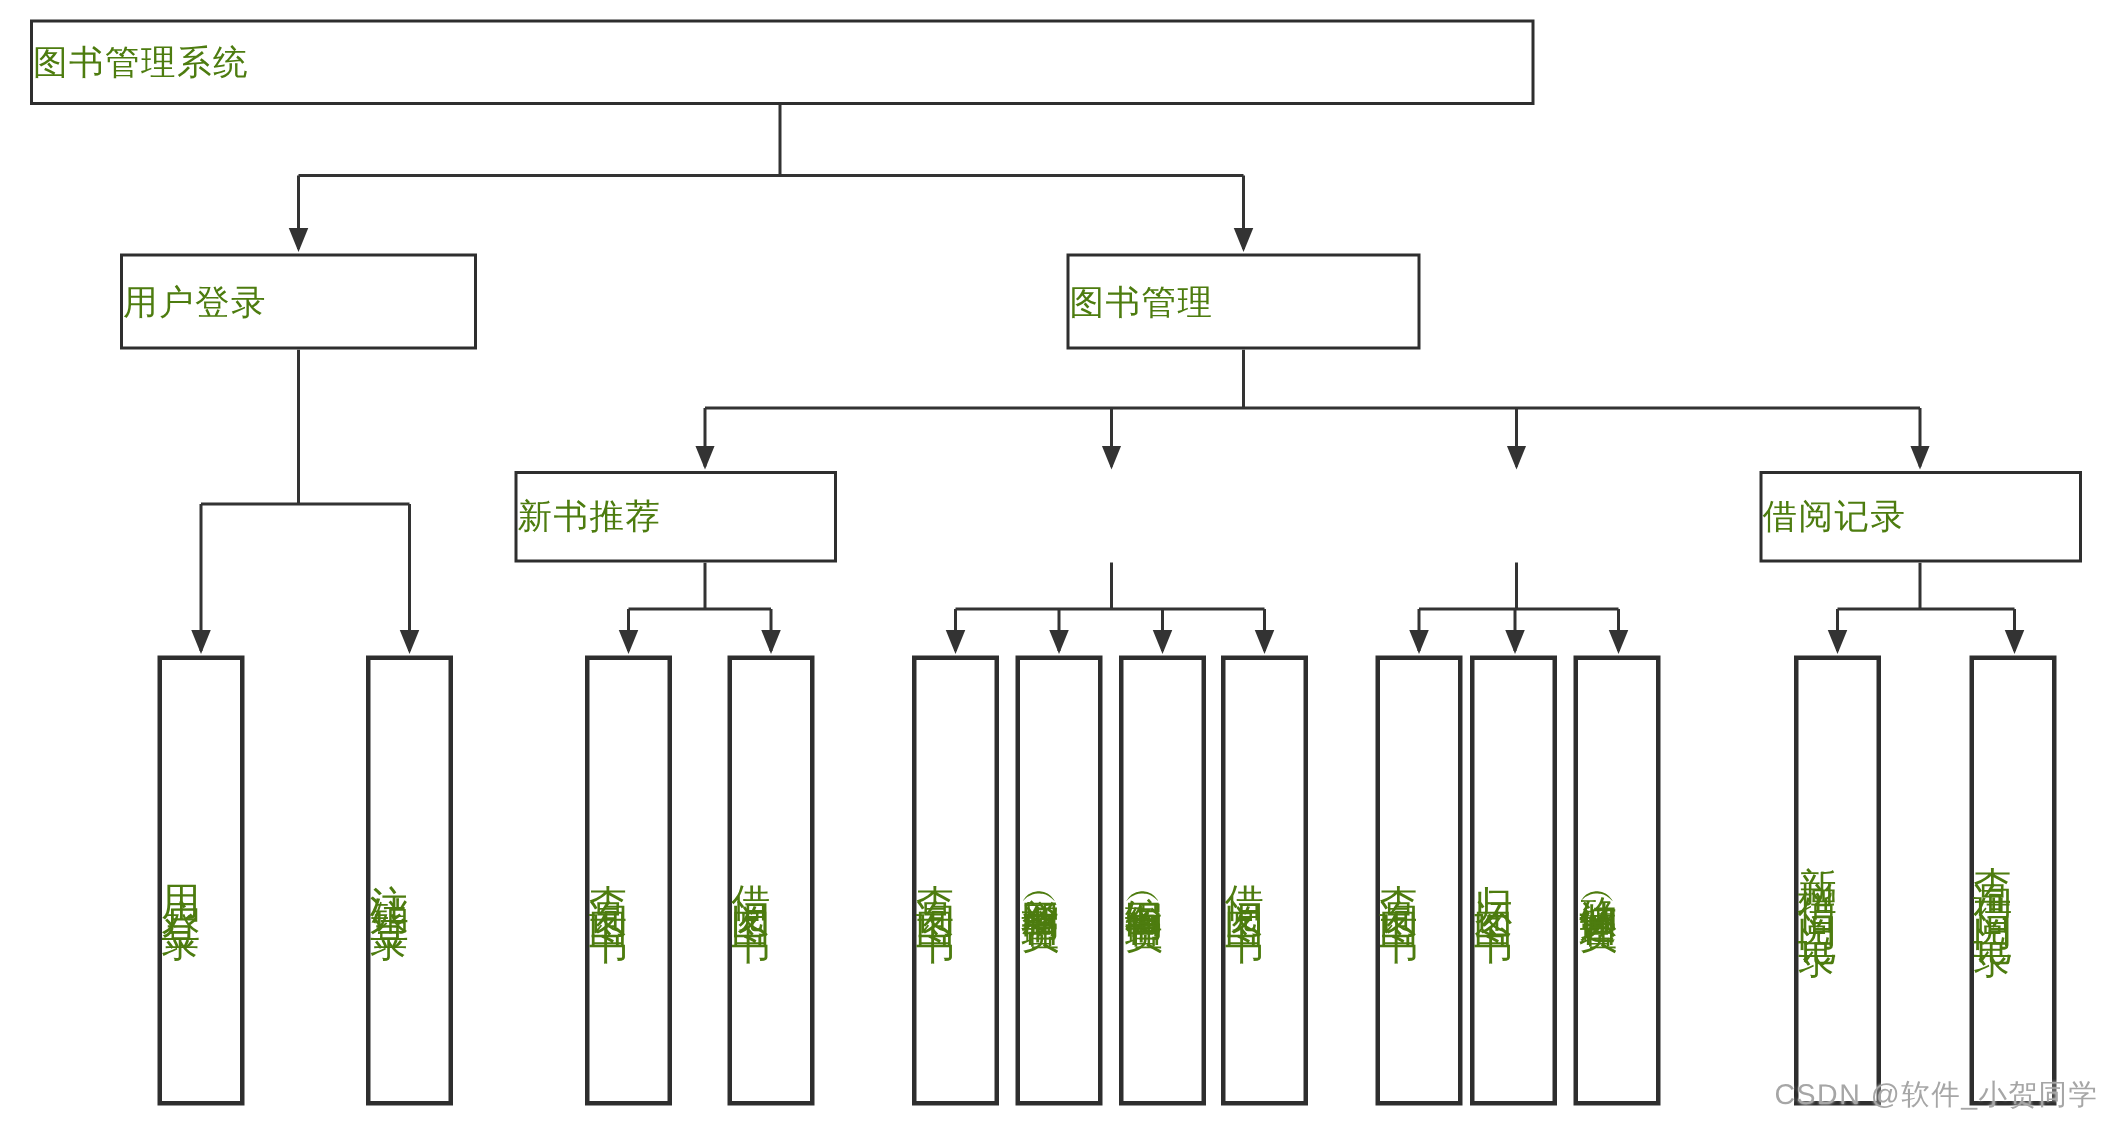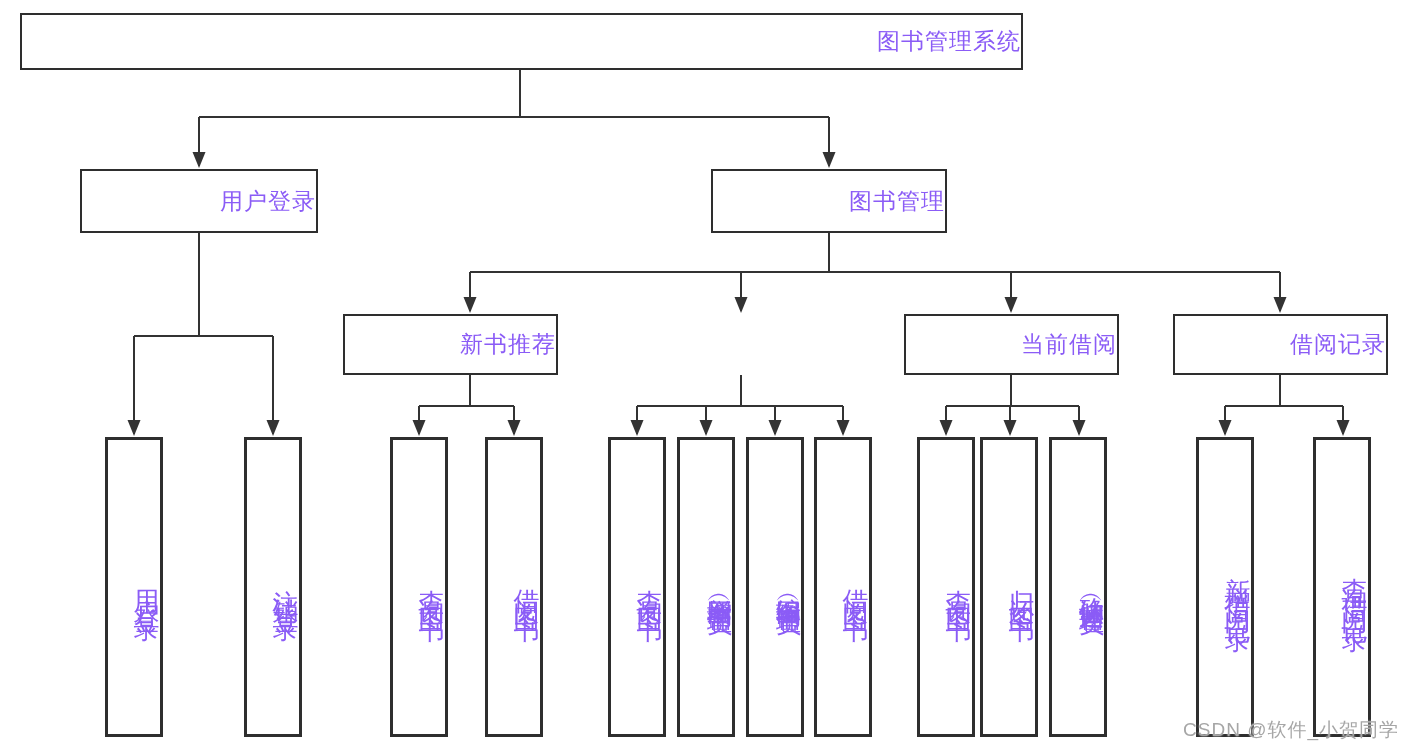--- a/index.html
+++ b/index.html
@@ -19,22 +19,22 @@
     width: 1405px; height: 747px;
   }
 
   .box {
     position: absolute;
     box-sizing: border-box;
     background: #ffffff;
     border: 2px solid #2e2e2e;
     display: flex;
     align-items: center;
-    justify-content: flex-end;
-    color: #8b5cf6;
+    justify-content: flex-start;
+    color: #4d7c0f;
     font-size: 23px;
     letter-spacing: 1px;
     line-height: 1;
     white-space: nowrap;
   }
 
   .leaf { border-width: 3px; }
 
   .leaf .vtext {
     writing-mode: vertical-rl;
@@ -111,29 +111,26 @@
     </g>
   </svg>
 
   <div class="box" style="left:20px; top:13px; width:1003px; height:57px;">
     <span>图书管理系统</span>
   </div>
 
   <div class="box" style="left:80px; top:169px; width:238px; height:64px;">
     <span>用户登录</span>
   </div>
-  <div class="box" style="left:711px; top:169px; width:236px; height:64px;padding-left:20px;">
+  <div class="box" style="left:711px; top:169px; width:236px; height:64px;">
     <span>图书管理</span>
   </div>
 
   <div class="box" style="left:343px; top:314px; width:215px; height:61px;">
     <span>新书推荐</span>
-  </div>
-  <div class="box" style="left:904px; top:314px; width:215px; height:61px;">
-    <span>当前借阅</span>
   </div>
   <div class="box" style="left:1173px; top:314px; width:215px; height:61px;">
     <span>借阅记录</span>
   </div>
 
   <div class="box leaf" style="left:105px; top:437px; width:58px; height:300px;">
     <span class="vtext">用户登录</span>
   </div>
   <div class="box leaf" style="left:244px; top:437px; width:58px; height:300px;">
     <span class="vtext">注销登录</span>

